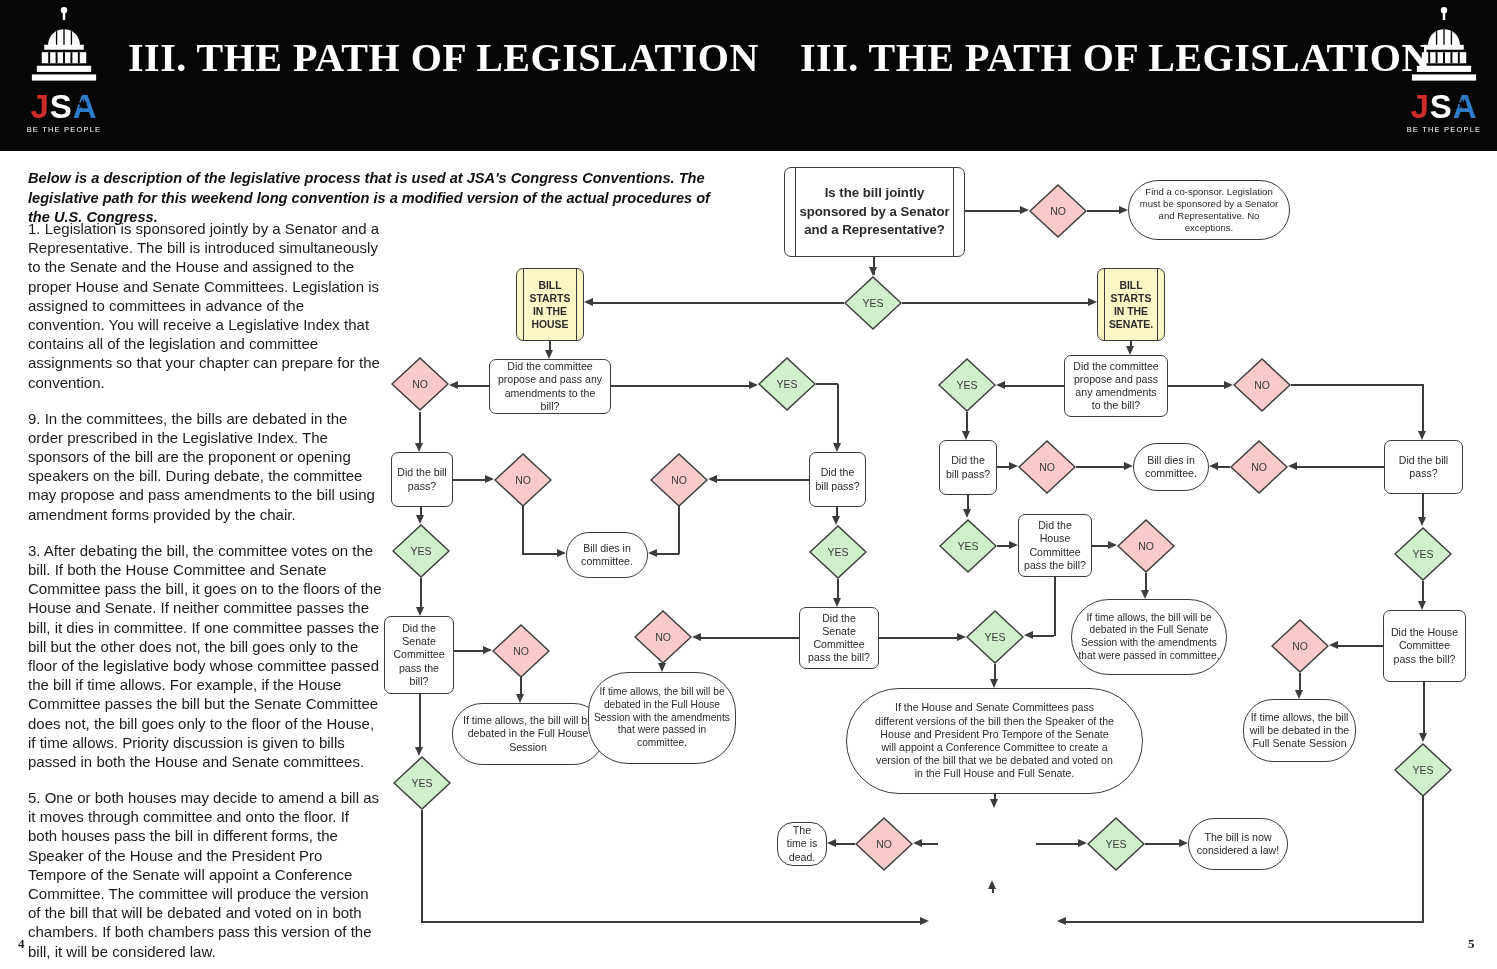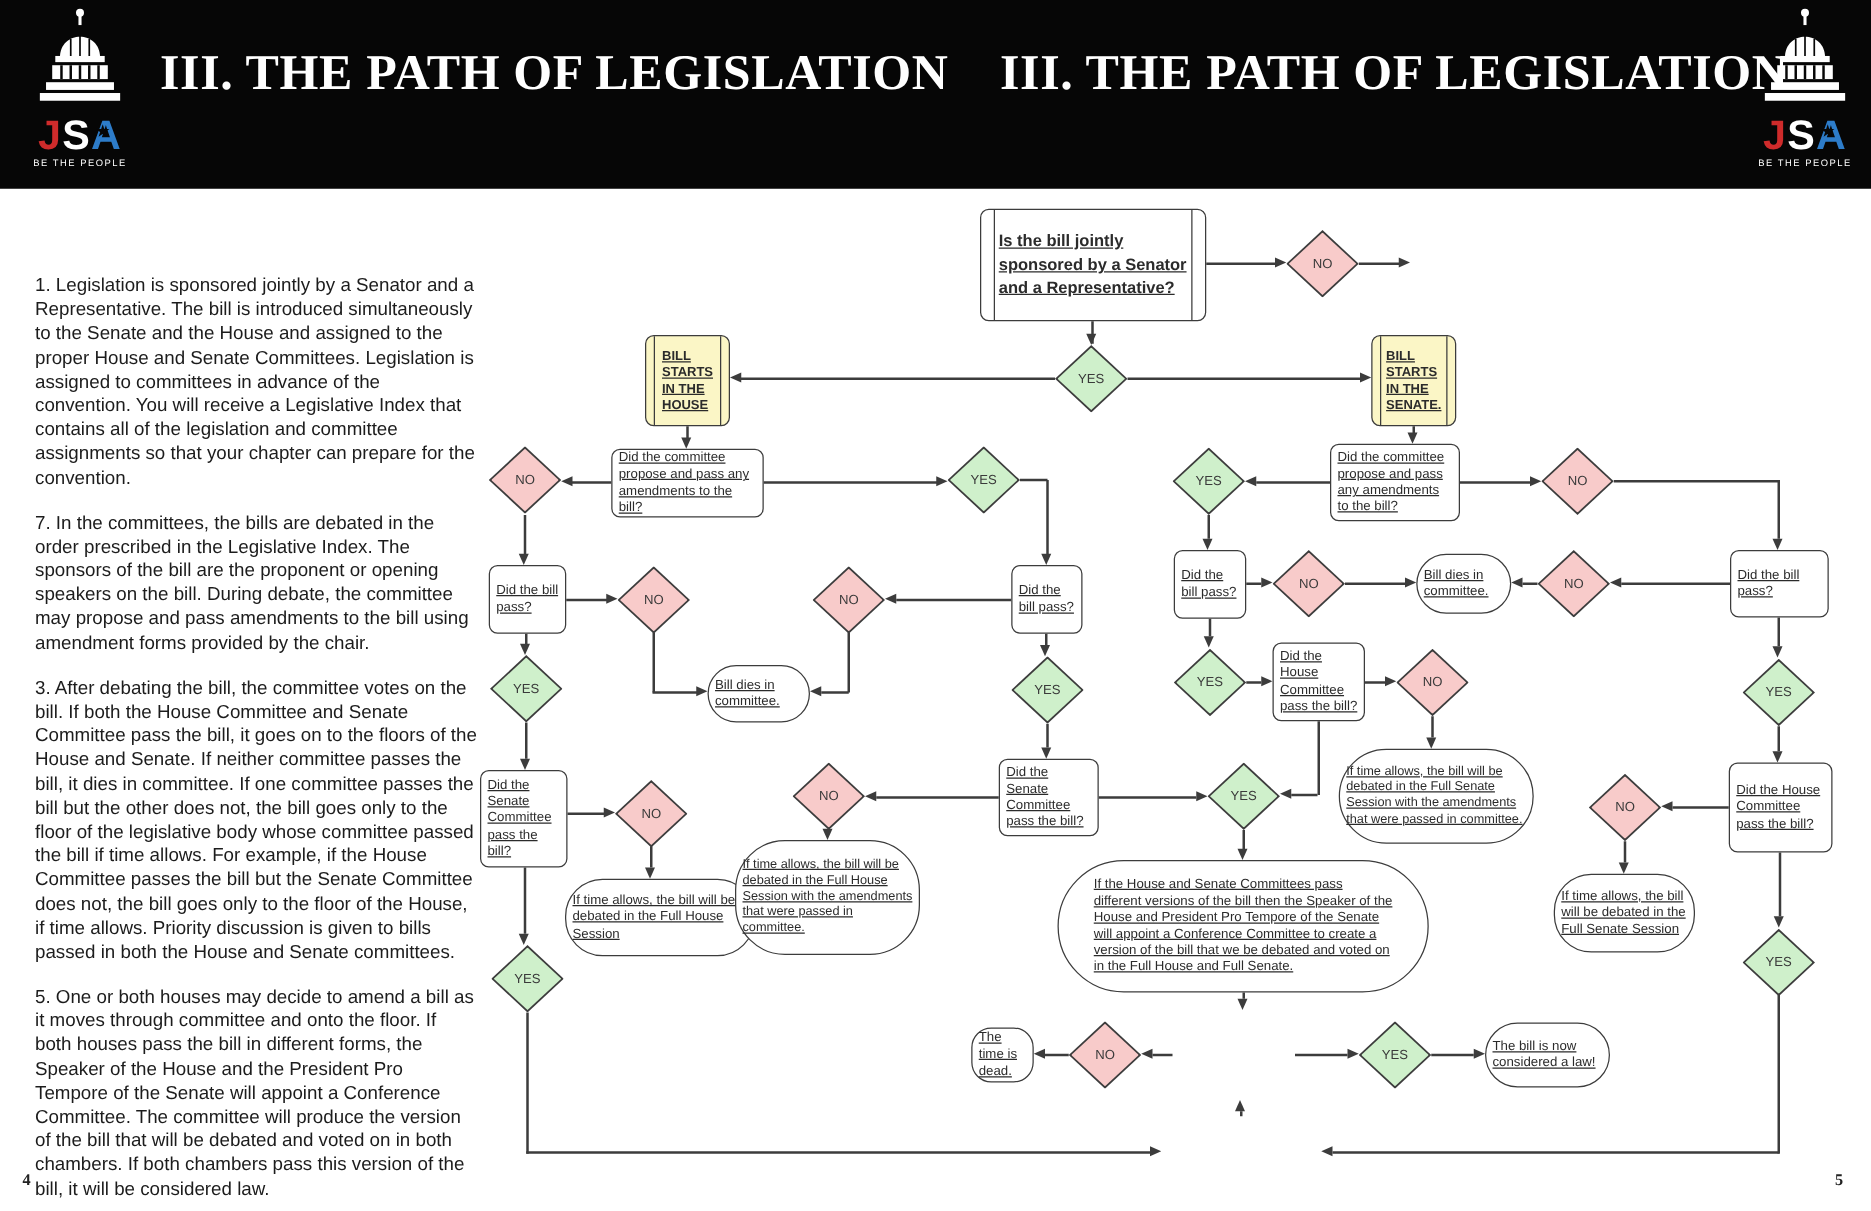--- a/index.html
+++ b/index.html
@@ -15,22 +15,22 @@
   .jsa .a i{position:absolute;left:4px;top:10px;font-style:normal;font-size:12px;color:#060606;}
   .tagline{font-size:7.5px;letter-spacing:1.2px;color:#fff;margin-top:2px;}
   
   .intro{position:absolute;left:28px;top:169px;width:700px;font-size:14.6px;font-weight:bold;
          font-style:italic;line-height:1.35;color:#111;}
   .paras{position:absolute;left:28px;top:219px;width:354px;font-size:15px;line-height:1.28;}
   .paras p{margin:0 0 17px 0;}
   .pn{position:absolute;font-size:13px;font-family:"Liberation Serif",serif;font-weight:bold;color:#222;}
   
   .box,.oval{position:absolute;background:#fff;border:1.6px solid #3c3c3c;box-sizing:border-box;
-     display:flex;align-items:center;justify-content:center;text-align:left;
-     font-size:10.6px;line-height:1.25;color:#2b2b2b;padding:2px 5px;text-decoration:underline;}
+     display:flex;align-items:center;justify-content:center;text-align:center;
+     font-size:10.6px;line-height:1.25;color:#2b2b2b;padding:2px 5px;}
   .box{border-radius:7px;}
   .oval{border-radius:30px;}
   .pp{padding:0 14px;}
   .pp::before,.pp::after{content:"";position:absolute;top:0;bottom:0;border-left:1.6px solid #3c3c3c;}
   .pp::before{left:10px;} .pp::after{right:10px;}
   .pp.nb::before{left:6px;} .pp.nb::after{right:6px;}
   .start{font-weight:bold;font-size:13.2px;line-height:1.4;}
   .yellow{background:#fbf6c6;font-weight:bold;font-size:10.4px;}
   .dia{position:absolute;width:58px;height:54px;}
   .dia i{display:block;}
@@ -108,30 +108,32 @@
       <g stroke="#060606" stroke-width="1.1">
         <line x1="26" y1="22" x2="26" y2="33"></line>
           <line x1="32" y1="20" x2="32" y2="33"></line>
         <line x1="38" y1="22" x2="38" y2="33"></line>
       </g>
     </svg>
     <div class="jsa"><span class="j">J</span><span class="s">S</span><span class="a"><span>A</span><i>★</i></span></div>
     <div class="tagline">BE THE PEOPLE</div>
   </div>
 
+  <div class="intro">Below is a description of the legislative process that is used at JSA's Congress Conventions.  The legislative path for this weekend long convention is a modified version of the actual procedures of the U.S. Congress.</div>
   <div class="paras">
     <p>1.  Legislation is sponsored jointly by a Senator and a Representative.  The bill is introduced simultaneously to the Senate and the House and assigned to the proper House and Senate Committees.  Legislation is assigned to committees in advance of the convention.  You will receive a Legislative Index that contains all of the legislation and committee assignments so that your chapter can prepare for the convention.</p>
-    <p>7.  In the committees, the bills are debated in the order prescribed in the Legislative Index.  The sponsors of the bill are the proponent or opening speakers on the bill.  During debate, the committee may propose and pass amendments to the bill using amendment forms provided by the chair.</p>
+    <p>9.  In the committees, the bills are debated in the order prescribed in the Legislative Index.  The sponsors of the bill are the proponent or opening speakers on the bill.  During debate, the committee may propose and pass amendments to the bill using amendment forms provided by the chair.</p>
     <p>3.  After debating the bill, the committee votes on the bill.  If both the House Committee and Senate Committee pass the bill, it goes on to the floors of the House and Senate.  If neither committee passes the bill, it dies in committee.  If one committee passes the bill but the other does not, the bill goes only to the floor of the legislative body whose committee passed the bill if time allows.  For example, if the House Committee passes the bill but the Senate Committee does not, the bill goes only to the floor of the House, if time allows.  Priority discussion is given to bills passed in both the House and Senate committees.</p>
     <p>5.  One or both houses may decide to amend a bill as it moves through committee and onto the floor.  If both houses pass the bill in different forms, the Speaker of the House and the President Pro Tempore of the Senate will appoint a Conference Committee.  The committee will produce the version of the bill that will be debated and voted on in both chambers.  If both chambers pass this version of the bill, it will be considered law.</p>
   </div>
   <div class="pn" style="left:18px;top:936px;">4</div>
   <div class="pn" style="left:1468px;top:936px;">5</div>
 
   <div class="box pp start" style="left:784px;top:167px;width:181px;height:90px;">Is the bill jointly sponsored by a Senator and a Representative?</div>
+  <div class="oval f96" style="left:1128px;top:180px;width:162px;height:60px;">Find a co-sponsor. Legislation must be sponsored by a Senator and Representative. No exceptions.</div>
   <div class="box pp nb yellow" style="left:516px;top:268px;width:68px;height:73px;">BILL STARTS IN THE HOUSE</div>
   <div class="box pp nb yellow" style="left:1097px;top:268px;width:68px;height:73px;">BILL STARTS IN THE SENATE.</div>
 
   <div class="box" style="left:489px;top:359px;width:122px;height:55px;">Did the committee propose and pass any amendments to the bill?</div>
   <div class="box" style="left:391px;top:452px;width:62px;height:55px;">Did the bill pass?</div>
   <div class="box" style="left:809px;top:452px;width:57px;height:55px;">Did the bill pass?</div>
   <div class="oval" style="left:566px;top:532px;width:82px;height:46px;border-radius:23px;">Bill dies in committee.</div>
   <div class="box" style="left:384px;top:616px;width:70px;height:78px;">Did the Senate Committee pass the bill?</div>
   <div class="oval" style="left:452px;top:703px;width:152px;height:62px;">If time allows, the bill will be debated in the Full House Session</div>
   <div class="oval f102" style="left:588px;top:672px;width:148px;height:92px;border-radius:40px;">If time allows, the bill will be debated in the Full House Session with the amendments that were passed in committee.</div>

